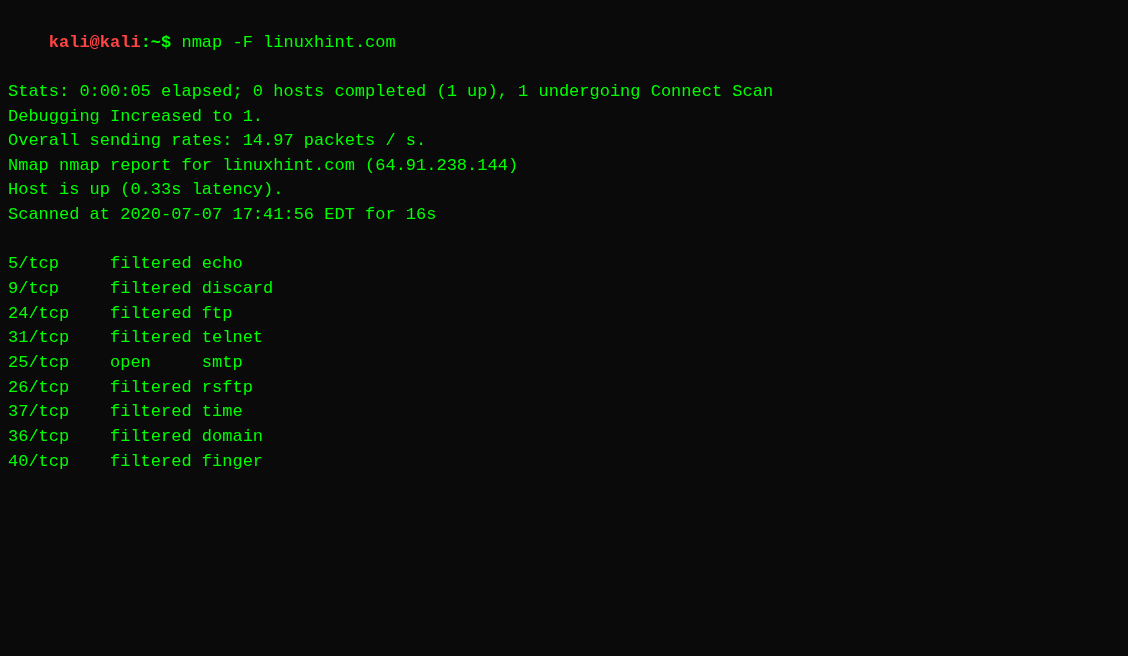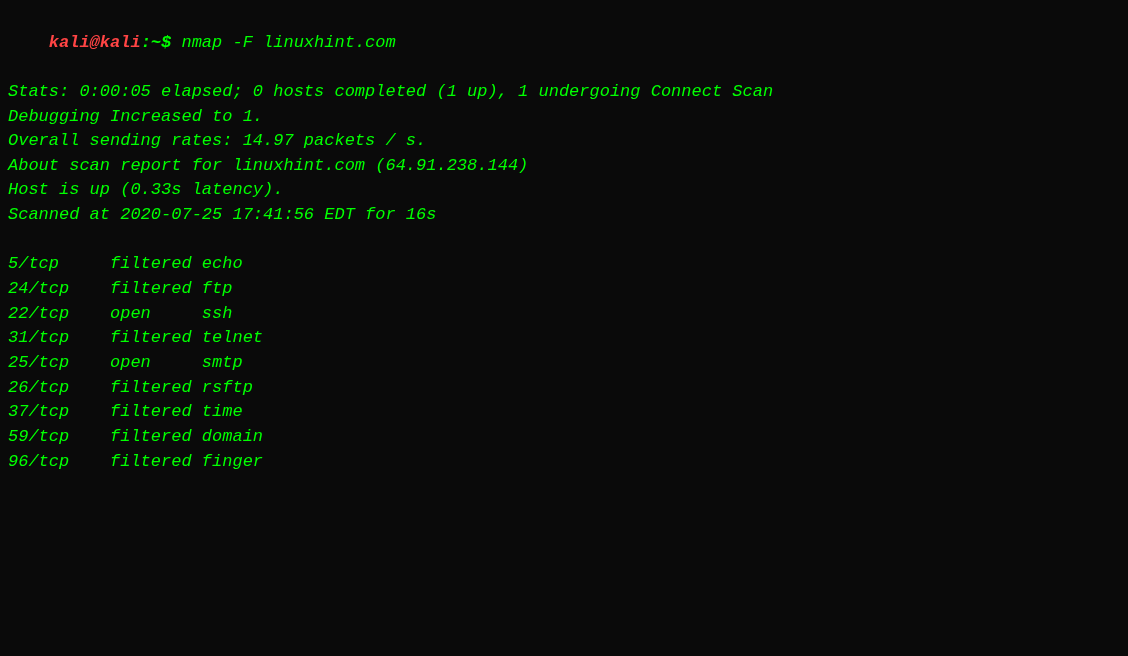--- a/index.html
+++ b/index.html
@@ -1,19 +1,18 @@
 <!DOCTYPE html>
 <html><head>
   <meta charset="utf-8">
   <style>
     * {
       margin: 0;
       padding: 0;
       box-sizing: border-box;
-      font-style: italic;
     }
     body {
       background-color: #0a0a0a;
       width: 1128px;
       height: 656px;
       overflow: hidden;
       font-family: 'Courier New', Courier, monospace;
       font-size: 17px;
       line-height: 1.45;
     }
@@ -47,26 +46,26 @@
 </head>
 <body>
 
 <div class="terminal">
   <div class="line">
     <span class="prompt-user">kali@kali</span><span class="prompt-text">:~$ </span><span class="green">nmap -F linuxhint.com</span>
   </div>
   <div class="line green">Stats: 0:00:05 elapsed; 0 hosts completed (1 up), 1 undergoing Connect Scan</div>
   <div class="line green">Debugging Increased to 1.</div>
   <div class="line green">Overall sending rates: 14.97 packets / s.</div>
-  <div class="line green">About scan report for linuxhint.com (64.91.238.144)</div>
+  <div class="line green">Nmap nmap report for linuxhint.com (64.91.238.144)</div>
   <div class="line green">Host is up (0.33s latency).</div>
-  <div class="line green">Scanned at 2020-07-25 17:41:56 EDT for 16s</div>
+  <div class="line green">Scanned at 2020-07-07 17:41:56 EDT for 16s</div>
   <div class="empty-line"></div>
   <div class="line green">5/tcp     filtered echo</div>
+  <div class="line green">9/tcp     filtered discard</div>
   <div class="line green">24/tcp    filtered ftp</div>
-  <div class="line green">22/tcp    open     ssh</div>
   <div class="line green">31/tcp    filtered telnet</div>
   <div class="line green">25/tcp    open     smtp</div>
   <div class="line green">26/tcp    filtered rsftp</div>
   <div class="line green">37/tcp    filtered time</div>
-  <div class="line green">59/tcp    filtered domain</div>
-  <div class="line green">96/tcp    filtered finger</div>
+  <div class="line green">36/tcp    filtered domain</div>
+  <div class="line green">40/tcp    filtered finger</div>
 </div>
 
 </body></html>

